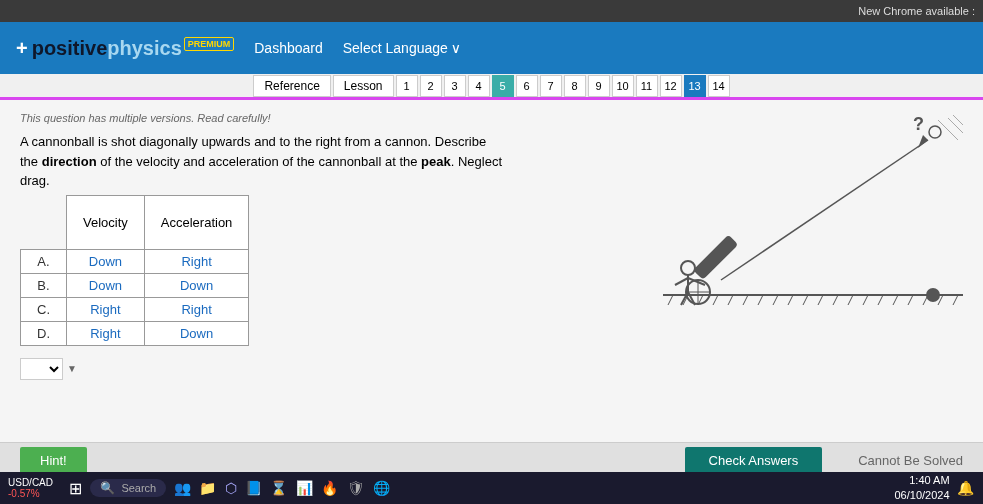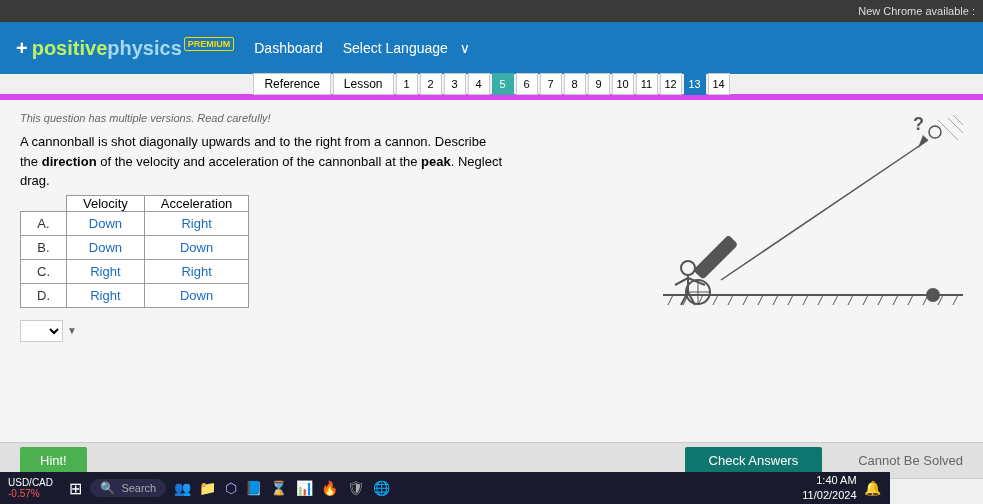--- a/index.html
+++ b/index.html
@@ -33,21 +33,21 @@
     }
     .logo-plus {
       color: #fff;
       font-size: 20px;
       font-weight: bold;
     }
     .logo-text {
       font-size: 20px;
       font-weight: bold;
     }
-    .logo-positive { color: #bef264; }
+    .logo-positive { color: #0f172a; }
     .logo-physics { color: #a8d8f0; }
     .logo-premium {
       font-size: 9px;
       color: #ffd700;
       font-weight: bold;
       vertical-align: super;
       margin-left: 2px;
       border: 1px solid #ffd700;
       padding: 1px 3px;
       border-radius: 2px;
@@ -57,21 +57,21 @@
       font-size: 14px;
       cursor: pointer;
       text-decoration: none;
     }
     .nav-select-lang {
       color: #fff;
       font-size: 14px;
       cursor: pointer;
       display: flex;
       align-items: flex-start;
-      gap: 12px;
+      gap: 3px;
     }
     .nav-spacer { flex: 1; }
     .nav-user {
       display: flex;
       align-items: center;
       gap: 8px;
       color: #fff;
       font-size: 13px;
     }
     .nav-completion {
@@ -97,21 +97,21 @@
       border-right: 11px solid transparent;
     }
 
     
     .ref-bar {
       background: #f0f0f0;
       height: 26px;
       display: flex;
       align-items: center;
       justify-content: center;
-      border-bottom: 6px solid #d946ef;
+      border-bottom: 3px solid #d946ef;
       gap: 2px;
     }
     .ref-btn {
       padding: 2px 10px;
       font-size: 12px;
       background: #fff;
       border: 1px solid #ccc;
       cursor: pointer;
       height: 22px;
     }
@@ -157,21 +157,21 @@
     .question-text strong { font-weight: bold; }
 
     
     .answer-table {
       border-collapse: collapse;
       font-size: 13px;
       margin-bottom: 12px;
     }
     .answer-table th {
       border: 1px solid #999;
-      padding: 0 16px;
+      padding: 19px 16px;
       background: #fff;
       font-weight: normal;
       text-align: center;
       margin-left: 13px;
     }
     .answer-table td {
       border: 1px solid #999;
       padding: 4px 16px;
       text-align: center;
       background: #fff;
@@ -265,21 +265,21 @@
     
     .taskbar {
       background: #1a1a2e;
       height: 32px;
       display: flex;
       align-items: center;
       padding: 0 8px;
       gap: 8px;
       position: absolute;
       bottom: 0;
-      width: 890px;
+      width: 983px;
     }
     .taskbar-time {
       margin-left: auto;
       color: #fff;
       font-size: 11px;
       text-align: right;
       line-height: 1.4;
     }
     .taskbar-stock {
       color: #fff;
@@ -484,17 +484,17 @@
   <span style="color:#aaf; font-size:14px;">⬡</span>
   <span style="color:#4af; font-size:14px;">📘</span>
   <span style="color:#fa4; font-size:14px;">⌛</span>
   <span style="color:#4f4; font-size:14px;">📊</span>
   <span style="color:#f84; font-size:14px;">🔥</span>
   <span style="color:#aaa; font-size:14px;">🛡</span>
   <span style="color:#aaf; font-size:14px;">🌐</span>
 
   <div class="taskbar-time">
     <div>1:40 AM</div>
-    <div>11/02/2024</div>
+    <div>06/10/2024</div>
   </div>
 
   <span style="color:#fff; font-size:14px;">🔔</span>
 </div>
 
 </body></html>

